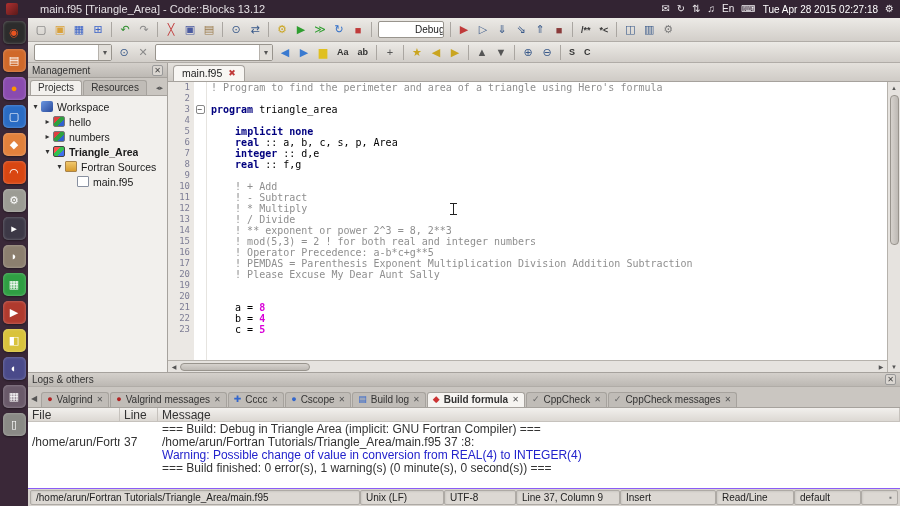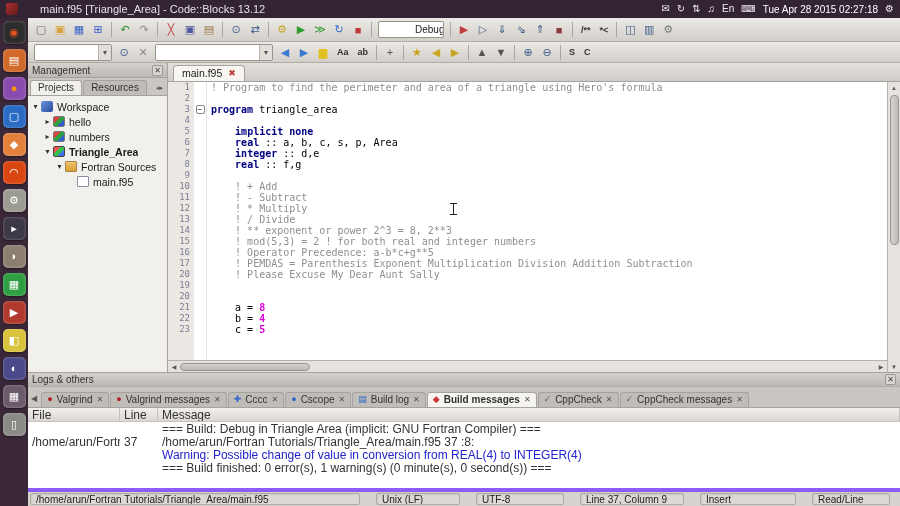--- a/index.html
+++ b/index.html
@@ -92,21 +92,21 @@
   .log-table{flex:1;background:#fff;overflow:hidden;display:flex;flex-direction:column;font-size:12px;}
   .lt-header{display:flex;background:linear-gradient(#f2f0ed,#dcd8d3);border-bottom:1px solid #c6c2bd;height:14px;align-items:center;color:#333;flex:none;}
   .lt-header .lt-c{border-right:1px solid #c6c2bd;height:100%;display:flex;align-items:center;}
   .lt-row{display:flex;height:13px;align-items:center;color:#333;flex:none;}
   .lt-cell-file{width:92px;padding:0 4px;flex:none;overflow:hidden;white-space:nowrap;}
   .lt-cell-line{width:38px;padding:0 4px;flex:none;overflow:hidden;}
   .lt-cell-msg{flex:1;padding:0 4px;white-space:nowrap;overflow:hidden;}
   .lt-row.blue .lt-cell-msg{color:#2323cc;}
 
   
-  .statusbar{height:18px;background:#d6d2cd;border-top:4px solid #8b5cf6;display:flex;align-items:stretch;padding:1px 2px;gap:16px;font-size:10px;flex:none;}
+  .statusbar{height:18px;background:#d6d2cd;border-top:1px solid #8b5cf6;display:flex;align-items:stretch;padding:1px 2px;gap:0;font-size:10px;flex:none;}
   .sb-seg{border:1px solid #aeaaa5;border-radius:2px;background:#dcd8d3;display:flex;align-items:center;padding:0 5px;white-space:nowrap;overflow:hidden;color:#222;box-shadow:inset 1px 1px 2px rgba(0,0,0,.07);flex:none;}
   .sb-seg.fillseg{flex:1;justify-content:flex-end;color:#777;font-size:8px;}
 
   
   .ibeam{position:absolute;left:450px;top:203px;width:7px;height:12px;border-top:1px solid #222;border-bottom:1px solid #222;background:linear-gradient(#222,#222) center/1px 100% no-repeat;z-index:99;pointer-events:none;}
 </style>
 </head>
 <body>
 
 <div class="titlebar">
@@ -373,21 +373,21 @@
             <span class="tab-label">Cscope</span>
             <span class="tab-close">✕</span>
           </div>
           <div class="log-tab">
             <span class="tab-icon" style="color: rgb(51, 102, 204);">▤</span>
             <span class="tab-label">Build log</span>
             <span class="tab-close">✕</span>
           </div>
           <div class="log-tab active">
             <span class="tab-icon" style="color: rgb(204, 51, 51);">◆</span>
-            <span class="tab-label">Build messages</span>
+            <span class="tab-label">Build formula</span>
             <span class="tab-close">✕</span>
           </div>
           <div class="log-tab">
             <span class="tab-icon" style="color: rgb(102, 102, 102);">✓</span>
             <span class="tab-label">CppCheck</span>
             <span class="tab-close">✕</span>
           </div>
           <div class="log-tab">
             <span class="tab-icon" style="color: rgb(102, 102, 102);">✓</span>
             <span class="tab-label">CppCheck messages</span>
@@ -419,21 +419,21 @@
             <span class="lt-cell-file"></span>
             <span class="lt-cell-line"></span>
             <span class="lt-cell-msg">=== Build finished: 0 error(s), 1 warning(s) (0 minute(s), 0 second(s)) ===</span>
           </div>
         </div>
     </div>
 
     <div class="statusbar" id="statusbar">
         <span class="sb-seg" style="width: 330px;">/home/arun/Fortran Tutorials/Triangle_Area/main.f95</span>
         <span class="sb-seg" style="width: 84px;">Unix (LF)</span>
-        <span class="sb-seg" style="width: 88px;">UTF-8</span>
+        <span class="sb-seg" style="width: 72px;">UTF-8</span>
         <span class="sb-seg" style="width: 104px;">Line 37, Column 9</span>
         <span class="sb-seg" style="width: 96px;">Insert</span>
         <span class="sb-seg" style="width: 78px;">Read/Line</span>
         <span class="sb-seg" style="width: 67px;">default</span>
         <span class="sb-seg fillseg">▪</span>
       </div>
   </div>
 </div>
 
 <div class="ibeam"></div>

